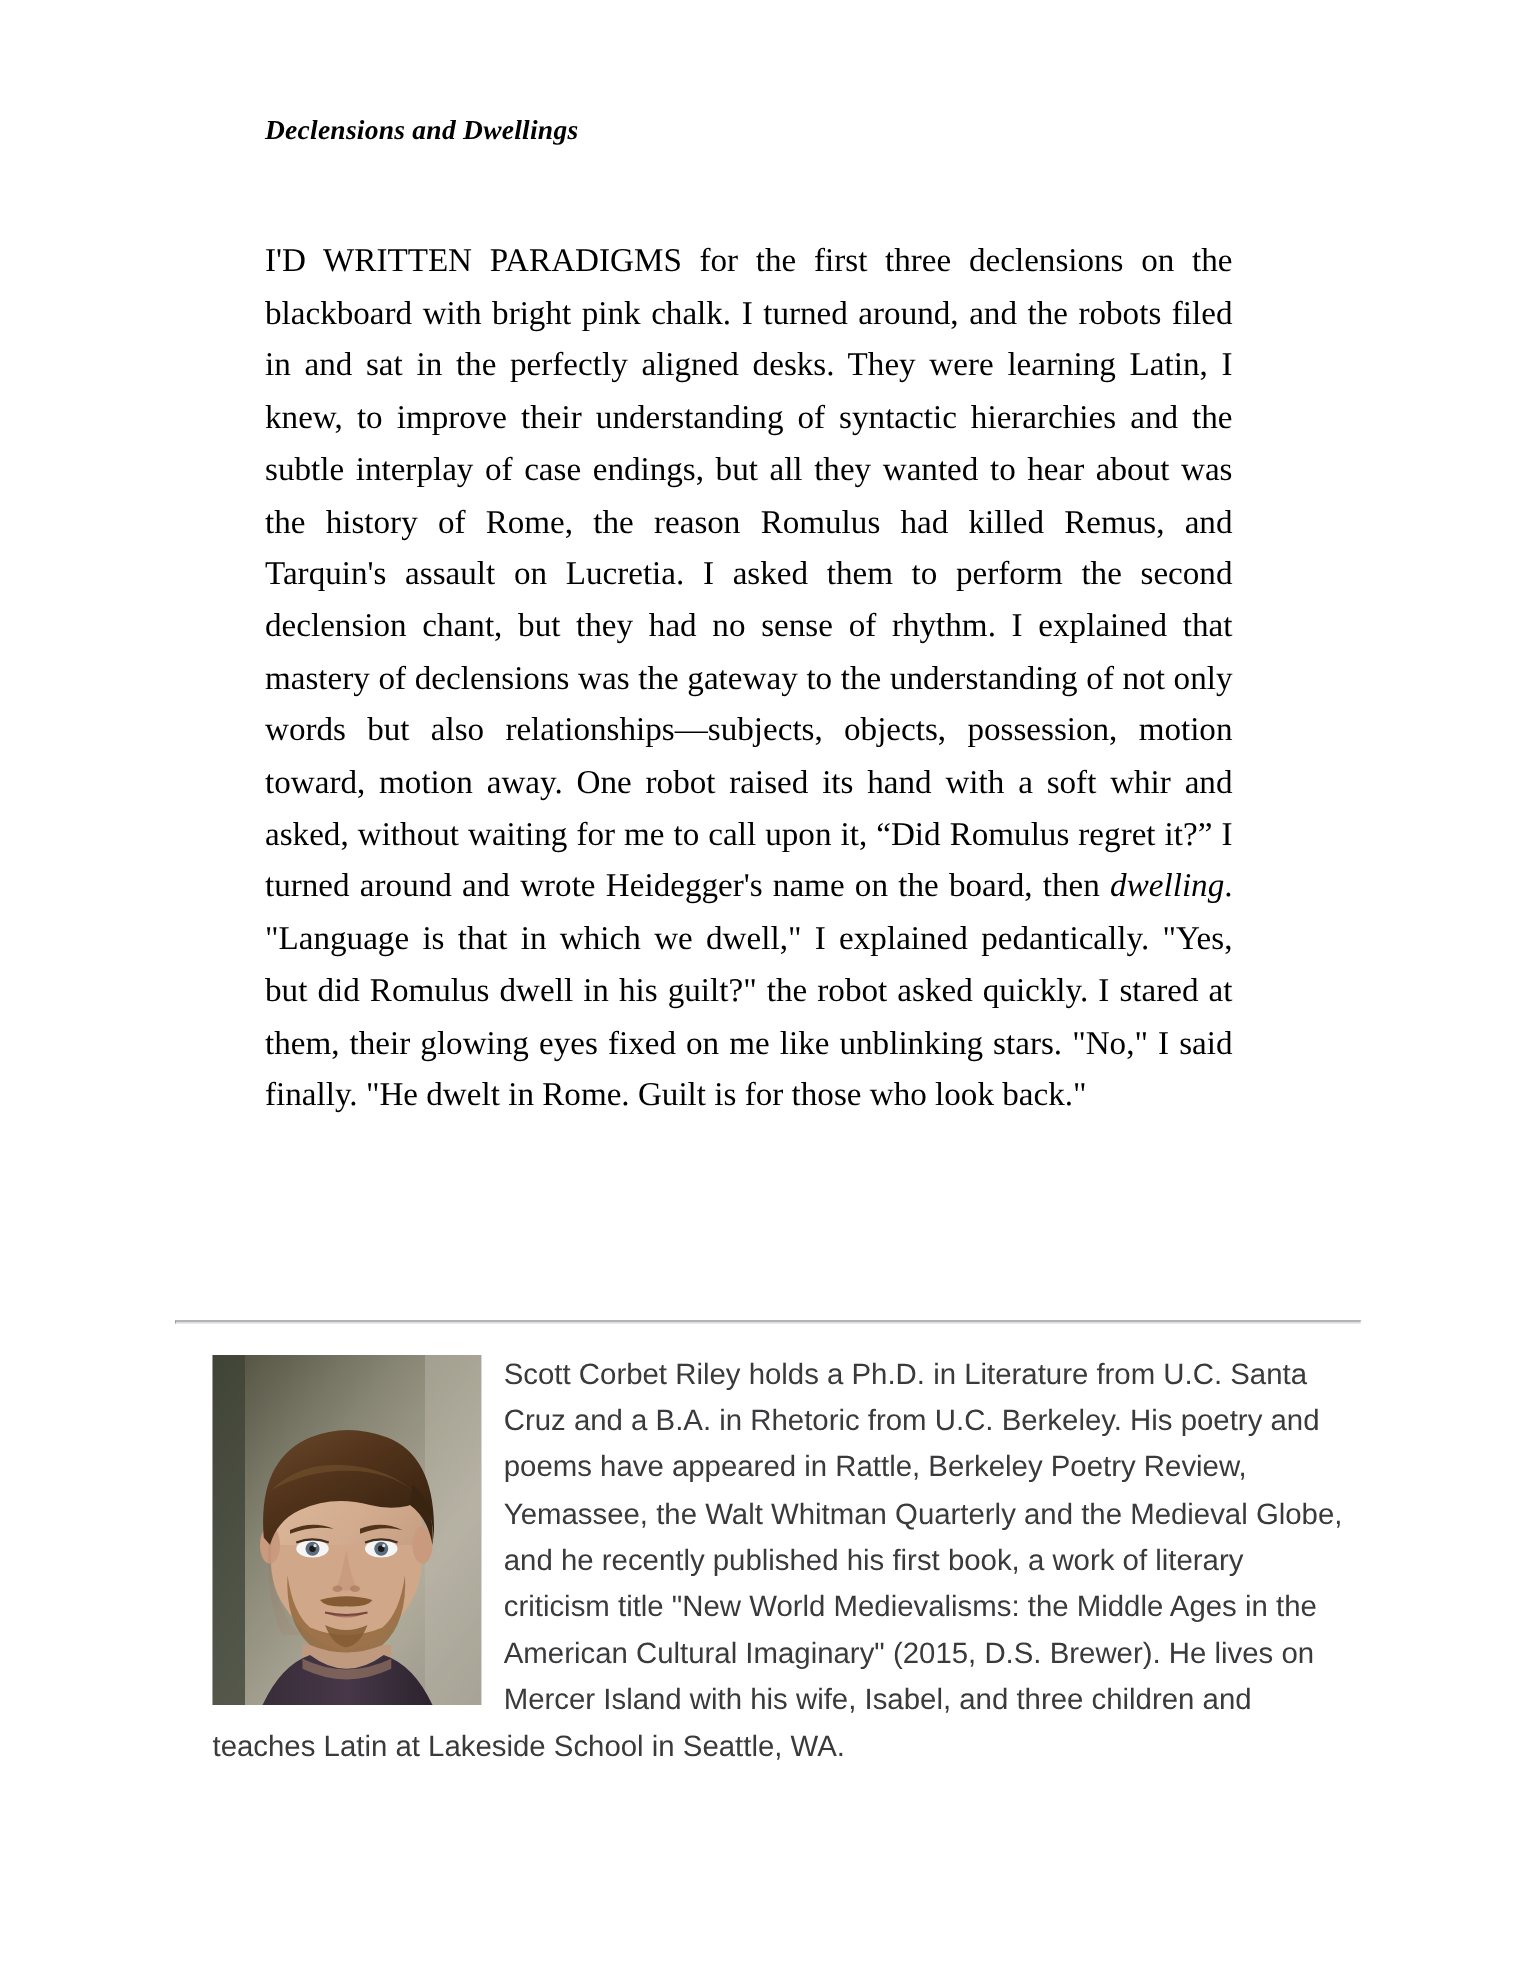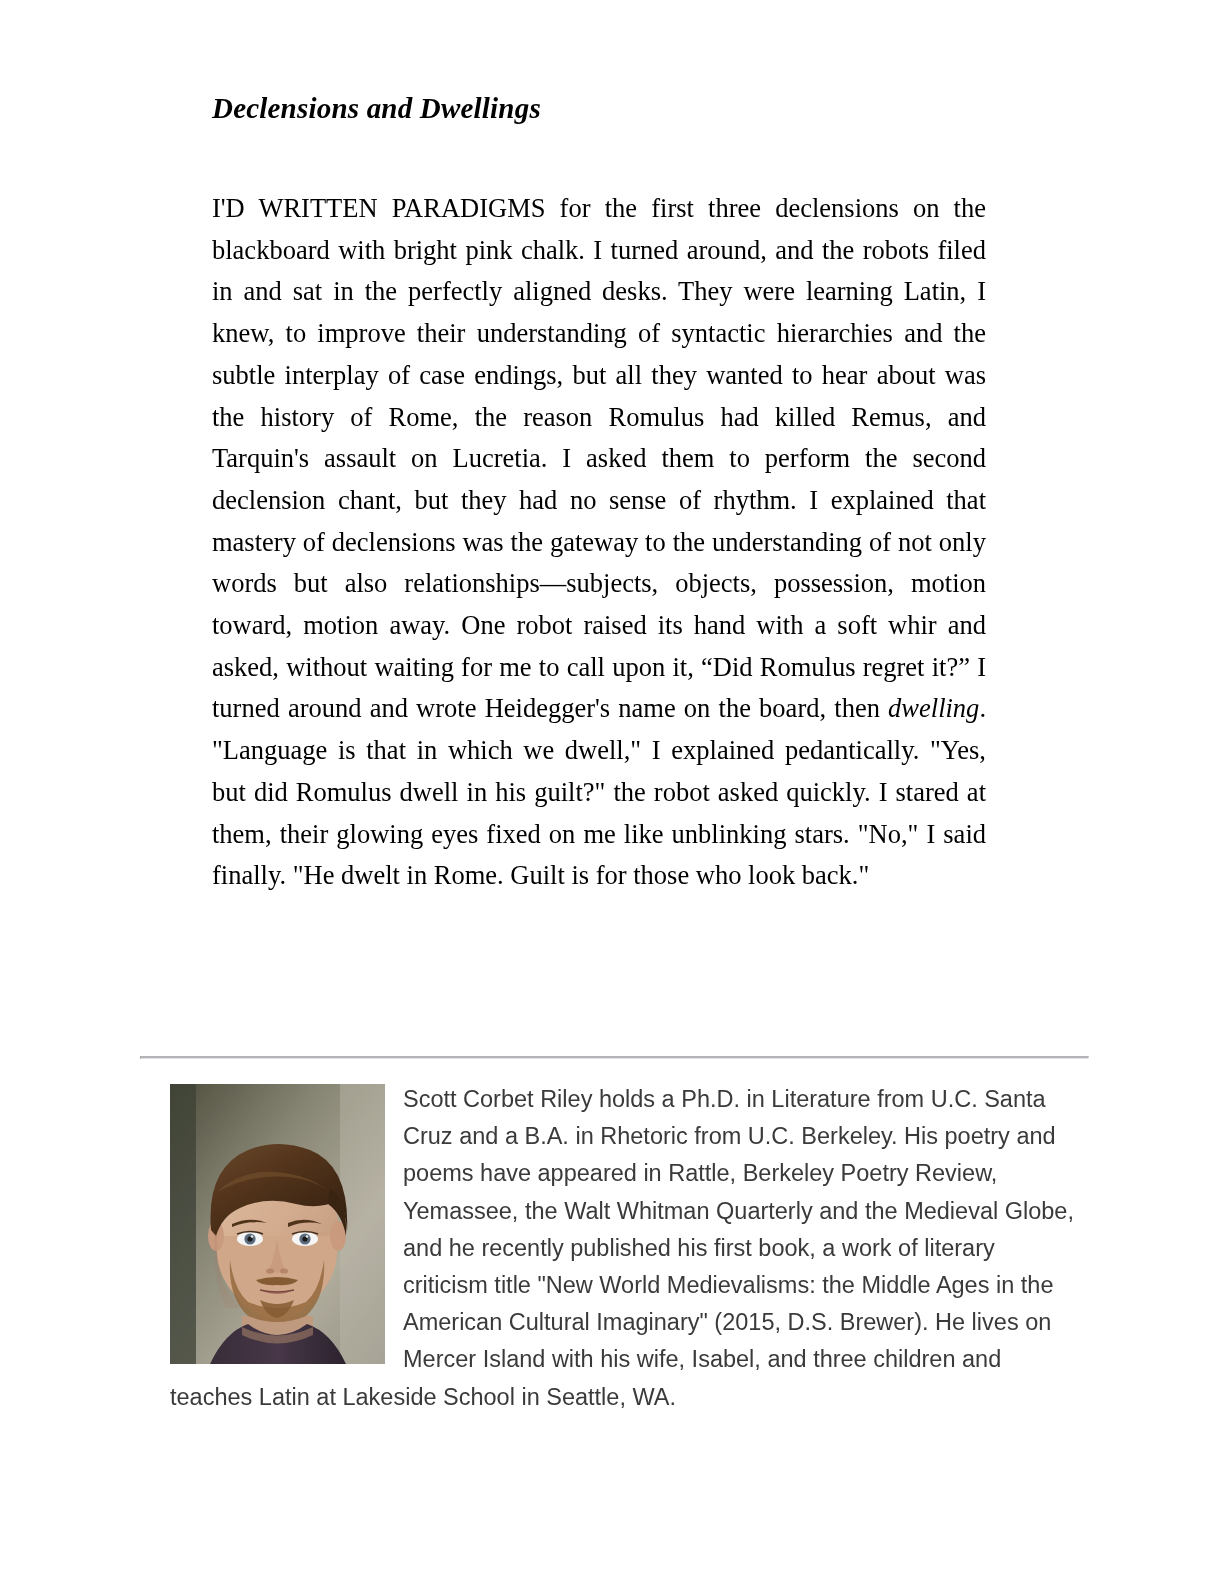--- a/index.html
+++ b/index.html
@@ -26,21 +26,21 @@
 
   
   .story-title {
     position: absolute;
     left: 212px;
     top: 73px;
     width: 780px;
     font-family: "Liberation Serif", "DejaVu Serif", serif;
     font-weight: bold;
     font-style: italic;
-    font-size: 29px;
+    font-size: 22px;
     line-height: 32px;
     letter-spacing: 0.2px;
     color: #000000;
   }
 
   
   .story-body {
     position: absolute;
     left: 212px;
     top: 188px;

